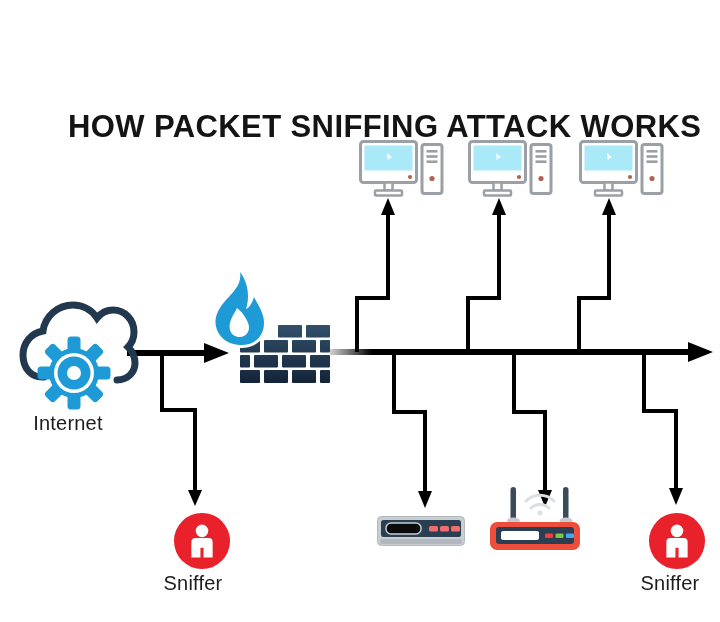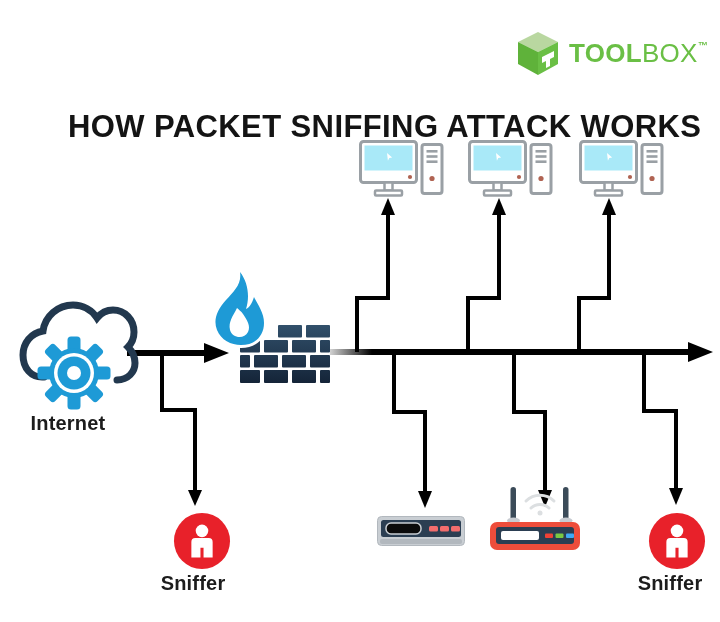--- a/index.html
+++ b/index.html
@@ -1,20 +1,20 @@
 <!DOCTYPE html>
 <html style="--ink: #000000; --text: #1c1c1c; --navy: #22384e; --blue: #1e9ad6; --red: #e8212a; --router-red: #ee4d3b; --silver: #c9ced3; --silver-dark: #b2b8be; --panel-navy: #2b3e52; --screen-cyan: #a9e9f8; --device-gray: #9aa0a5; --dot-brown: #b06352; --btn-red: #ef4136; --btn-green: #7ac943; --btn-blue: #3fa9f5; --btn-pink: #f26d6d; --wifi-gray: #dcdfe1; --antenna-slate: #3b4b59; --antenna-base: #c7cbd1; --brand-green: #6abf45; --brand-green-light: #b9d7a0; --brand-green-dark: #5fb23a; --brick-top: #31506b; --brick-bottom: #142438;"><head>
 <meta charset="utf-8">
 <style>
   html,body{margin:0;padding:0;background:#fff;}
   #canvas{position:relative;width:720px;height:622px;background:#fff;overflow:hidden;
           font-family:"Liberation Sans",sans-serif;}
   .layer{position:absolute;left:0;top:0;z-index:1;}
   .icon{position:absolute;z-index:2;}
-  .label{position:absolute;z-index:3;font-weight:700;color:#1c1c1c;
+  .label{position:absolute;z-index:3;font-weight:400;color:#1c1c1c;
          text-align:center;font-size:20px;letter-spacing:.2px;}
   #title{position:absolute;left:68px;top:88px;z-index:3;font-size:31px;font-weight:800;
          color:#141414;letter-spacing:.4px;white-space:nowrap;}
   #logo{position:absolute;left:516px;top:30px;z-index:3;display:flex;align-items:center;gap:9px;}
   .logo-text{font-size:26px;font-weight:800;color:var(--brand-green);letter-spacing:.3px;white-space:nowrap;}
   .logo-text .light{font-weight:400;}
   .logo-text .tm{font-size:10px;vertical-align:13px;font-weight:700;letter-spacing:0;}
   svg{display:block;}
 </style>
 </head>
@@ -76,29 +76,20 @@
         <rect x="3" y="36" width="90" height="28" rx="7" fill="var(--router-red)"></rect>
         <rect x="9" y="41" width="78" height="17" rx="3" fill="var(--panel-navy)"></rect>
         <rect x="14" y="45" width="38" height="9" rx="2" fill="#fff"></rect>
         <rect x="58" y="47.5" width="8" height="4.5" rx="1" fill="var(--btn-red)"></rect>
         <rect x="68.5" y="47.5" width="8" height="4.5" rx="1" fill="var(--btn-green)"></rect>
         <rect x="79" y="47.5" width="8" height="4.5" rx="1" fill="var(--btn-blue)"></rect>
       </symbol>
     </defs>
   </svg>
 
-  <div id="logo">
-    <svg width="44" height="46" viewBox="0 0 44 46">
-      <polygon points="22,2 42,12 22,22 2,12" fill="var(--brand-green-light)"></polygon>
-      <polygon points="2,12 22,22 22,45 2,34" fill="var(--brand-green-dark)"></polygon>
-      <polygon points="42,12 22,22 22,45 42,34" fill="var(--brand-green)"></polygon>
-      <polygon points="26,27 38,21 38,27 34,29 34,36 30,38 30,31 26,33" fill="#fff"></polygon>
-    </svg>
-    <div class="logo-text"><span>TOOL</span><span class="light">BOX</span><span class="tm">™</span></div>
-  </div>
 
   <h1 id="title">HOW PACKET SNIFFING ATTACK WORKS</h1>
 
   <svg class="layer" width="720" height="622" fill="var(--ink)">
     <g>
       <line x1="127" y1="353" x2="208" y2="353" stroke="var(--ink)" stroke-width="6"></line>
       <polygon points="229,353 204,343 204,363"></polygon>
     </g>
     <g>
       <line x1="330" y1="352" x2="692" y2="352" stroke="url(#fadeIn)" stroke-width="6"></line>

